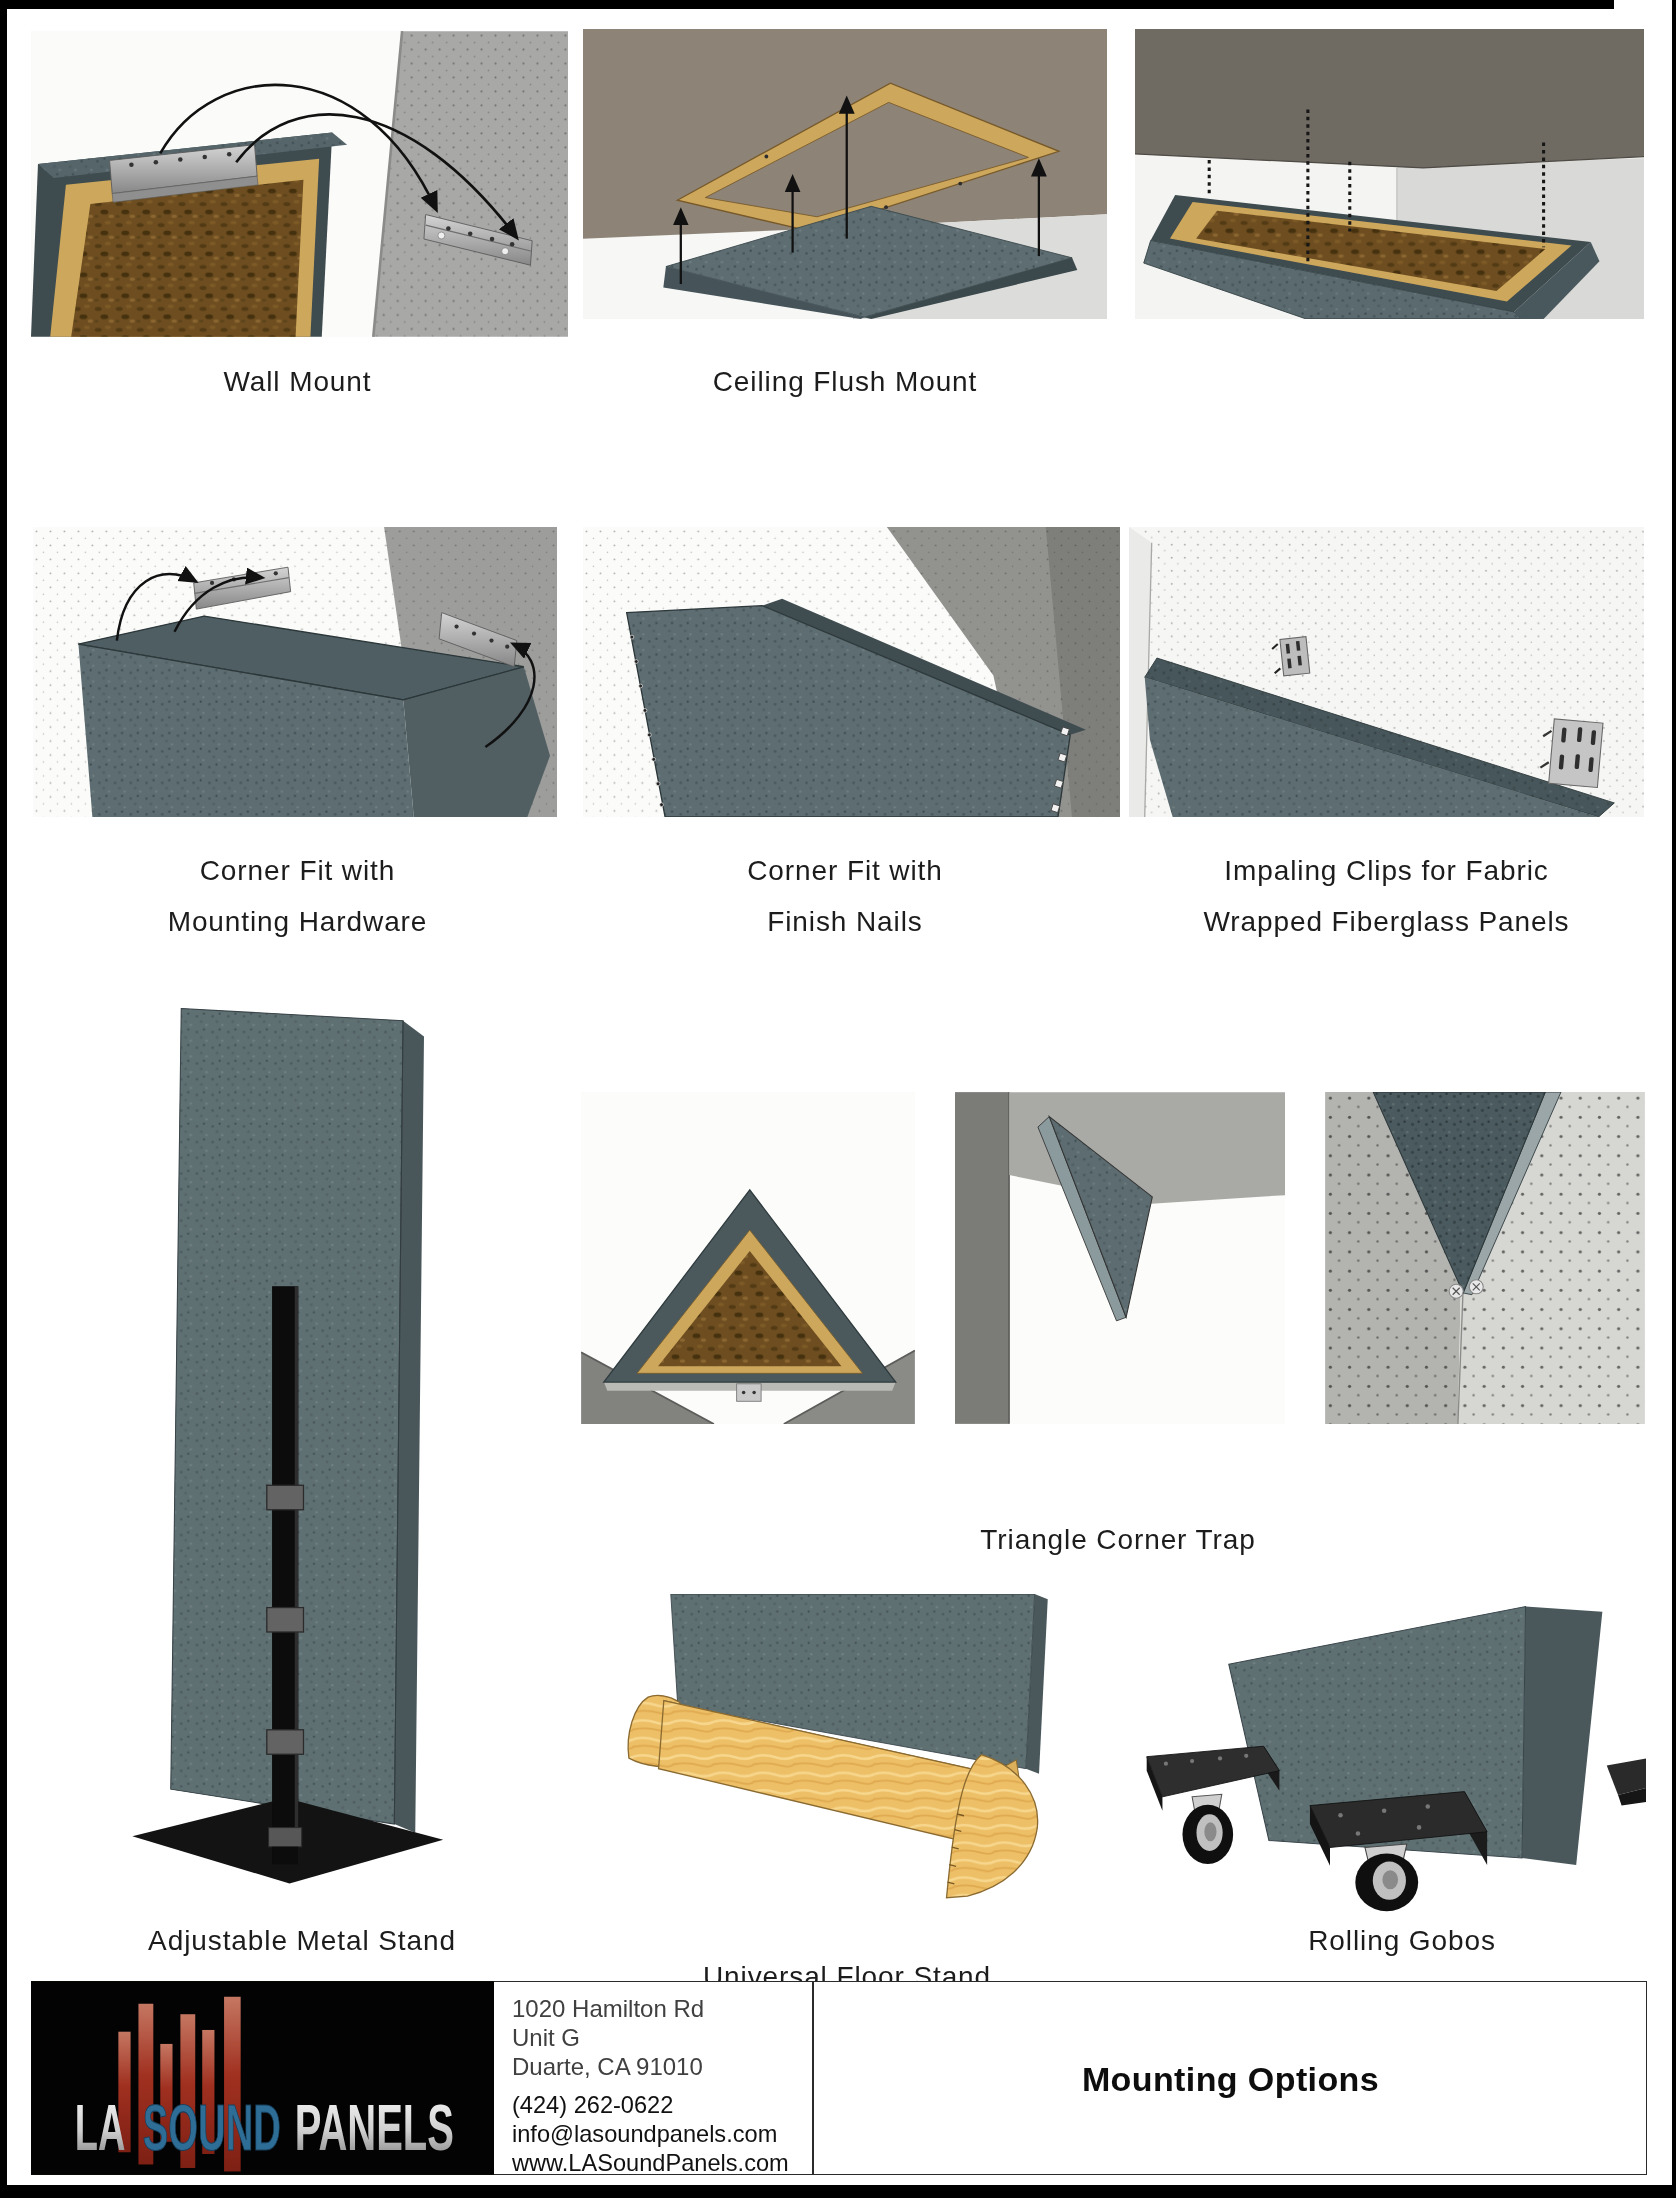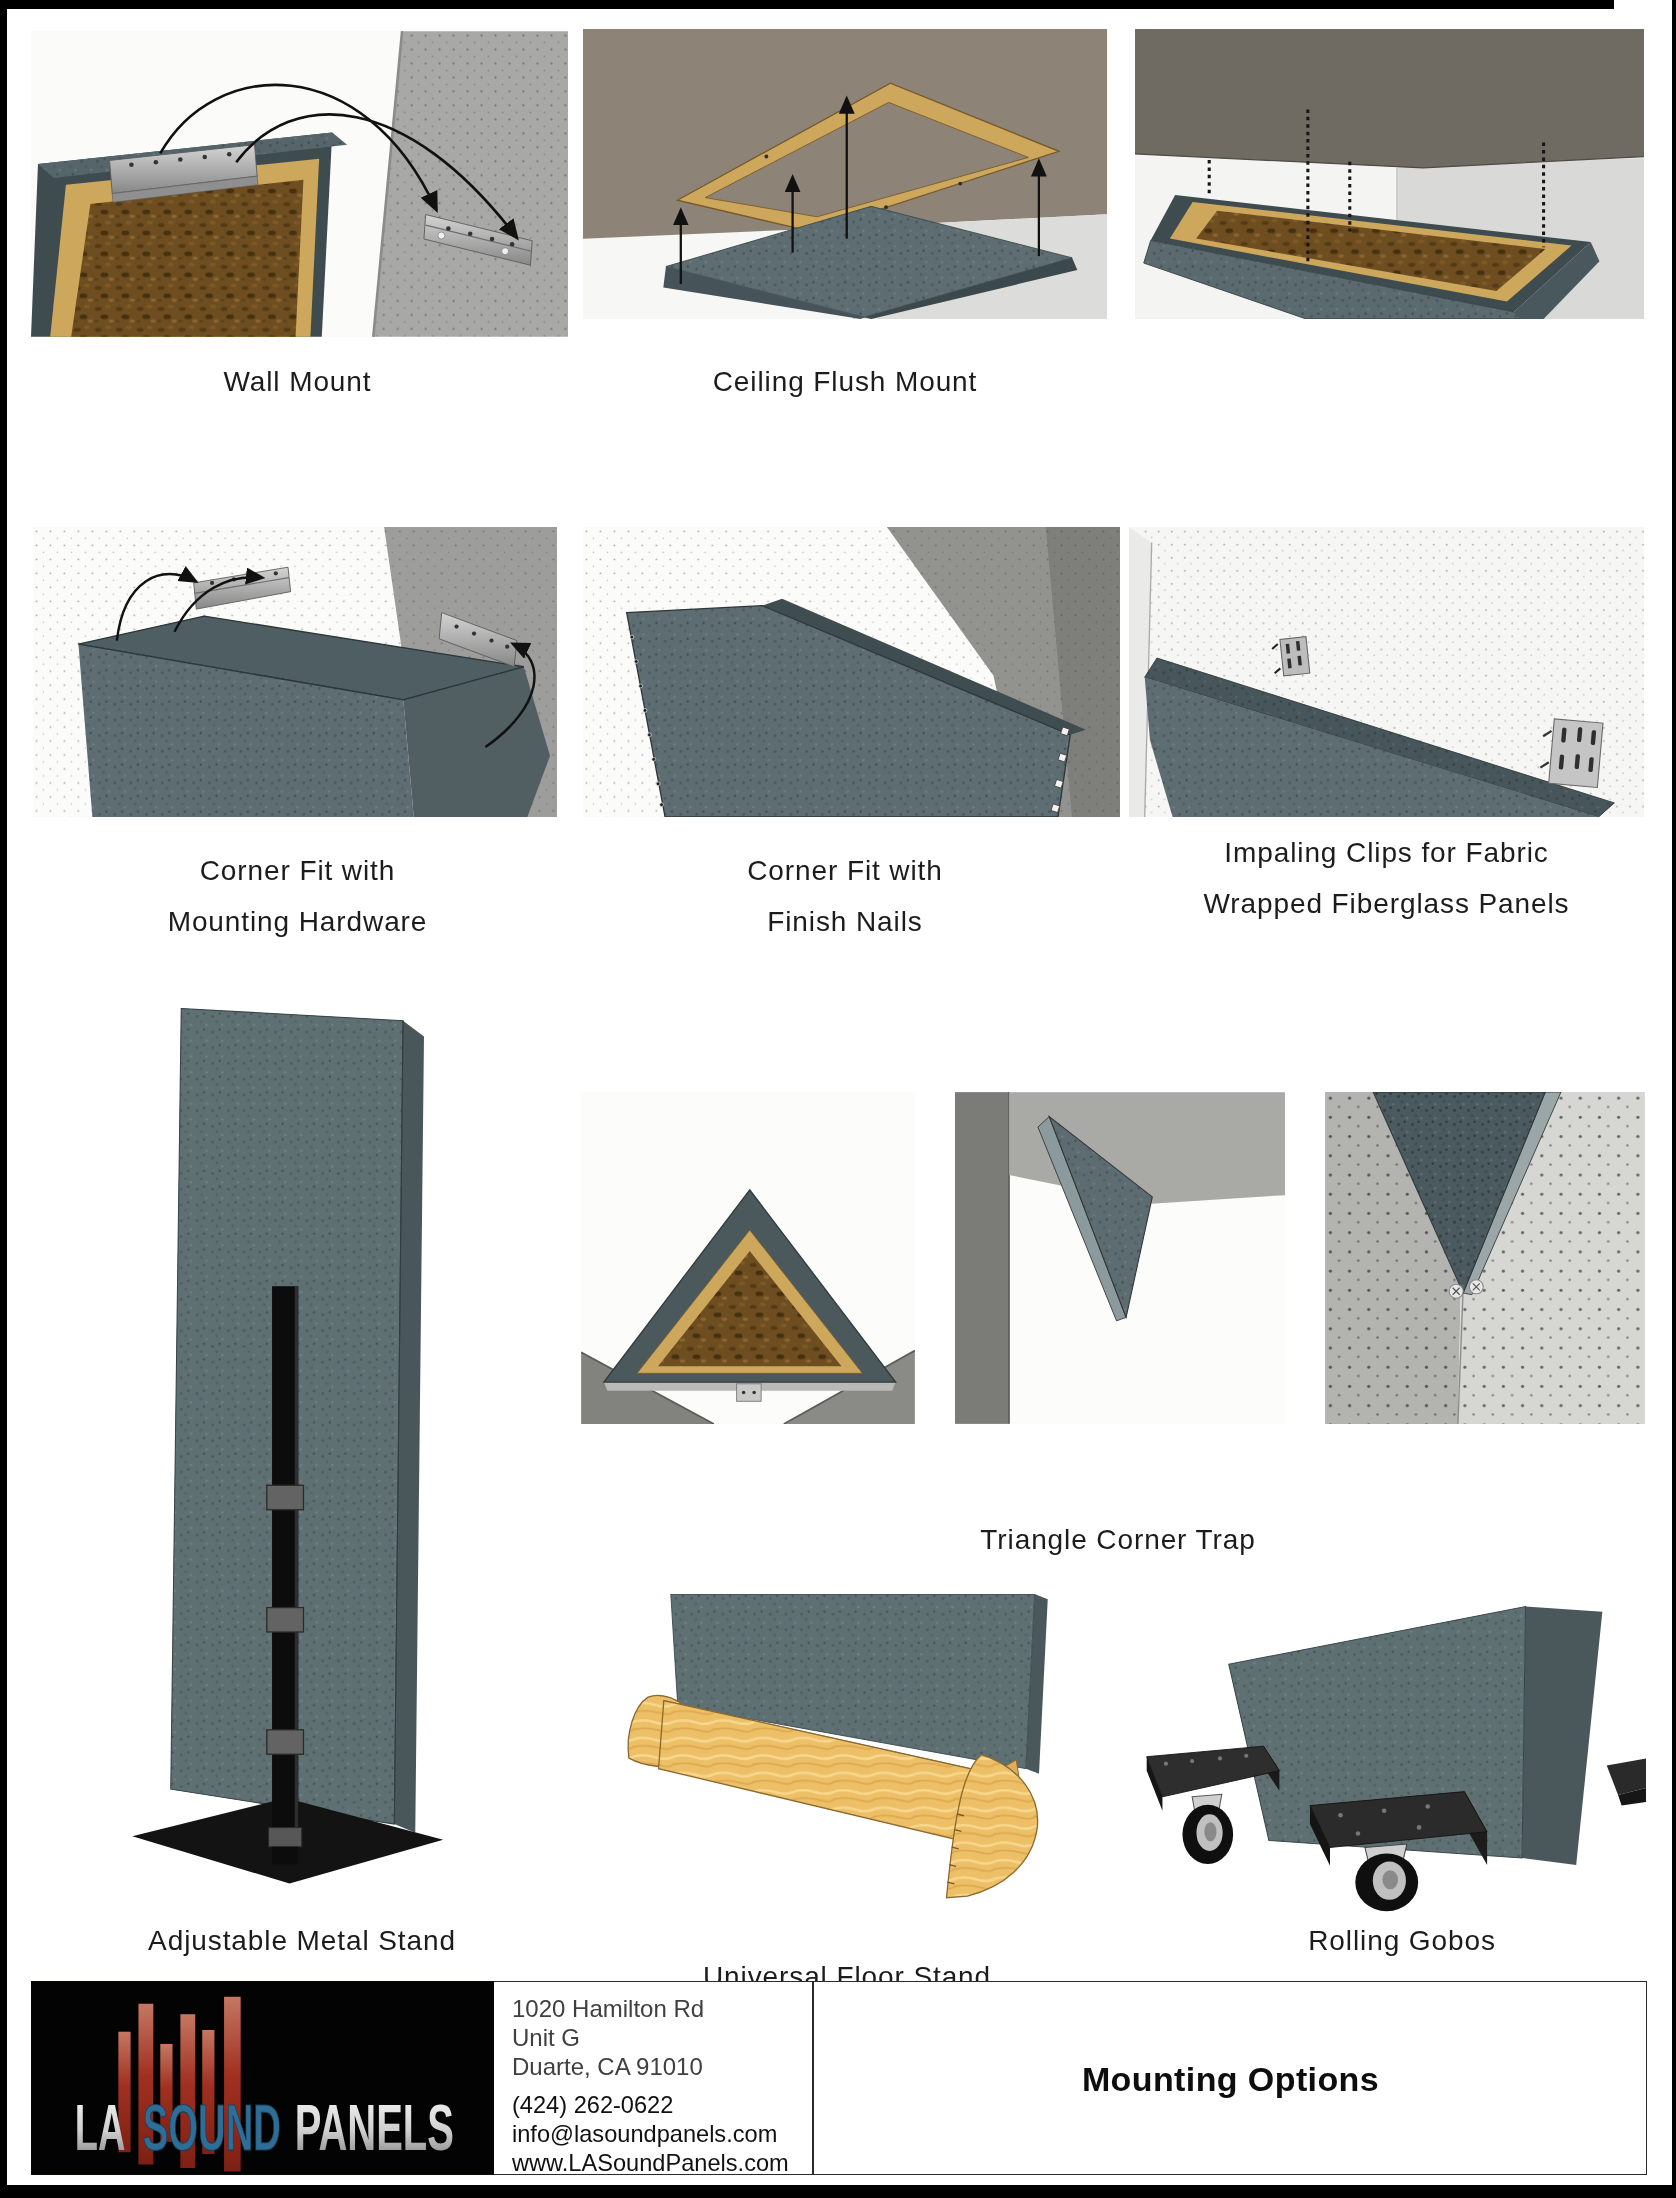--- a/index.html
+++ b/index.html
@@ -294,21 +294,21 @@
   </div>
 
   <div class="caption" style="left:31px;top:845px;width:533px;">
     <div>Corner Fit with</div>
     <div>Mounting Hardware</div>
   </div>
   <div class="caption" style="left:581px;top:845px;width:528px;">
     <div>Corner Fit with</div>
     <div>Finish Nails</div>
   </div>
-  <div class="caption" style="left:1129px;top:827px;width:515px;">
+  <div class="caption" style="left:1129px;top:845px;width:515px;">
     <div>Impaling Clips for Fabric</div>
     <div>Wrapped Fiberglass Panels</div>
   </div>
 
   <div class="fig" style="left:52px;top:996px;">
     <svg width="489" height="900" viewBox="0 0 560 1030">
       <defs>
         <pattern id="stS" width="18" height="18" patternUnits="userSpaceOnUse">
           <rect width="18" height="18" fill="#5f7073"></rect>
             <circle cx="4" cy="5" r="1.6" fill="#4c5b5f"></circle>

